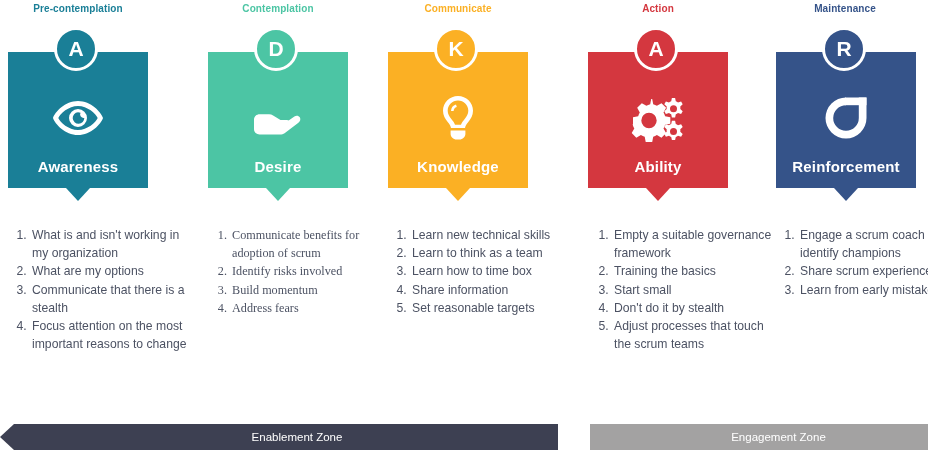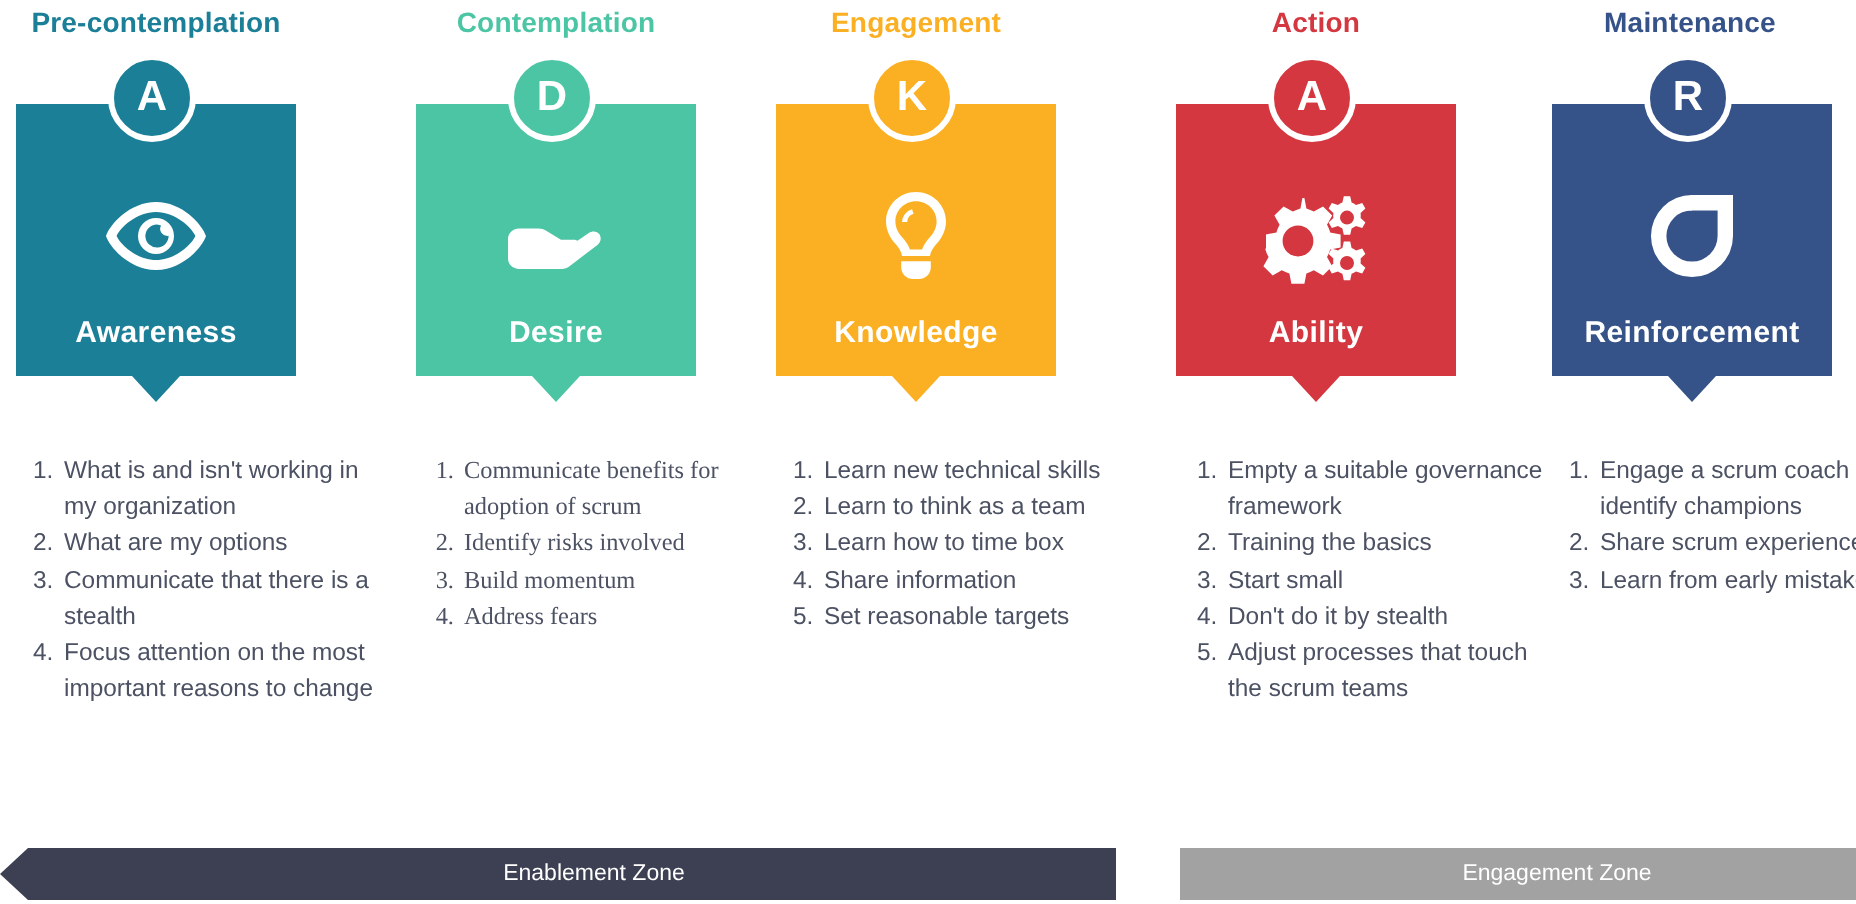--- a/index.html
+++ b/index.html
@@ -34,21 +34,21 @@
   .stage-2 { left: 380px; }
   .stage-3 { left: 580px; }
   .stage-4 { left: 762px; }
 
   .phase-label {
     position: absolute;
     top: 3px;
     left: 0;
     width: 156px;
     text-align: center;
-    font-size: 14px;
+    font-size: 10px;
     font-weight: bold;
     letter-spacing: .1px;
     white-space: nowrap;
   }
   .stage-4 .phase-label { width: 166px; }
 
   
   .card {
     position: absolute;
     top: 52px;
@@ -207,21 +207,21 @@
         <div class="card-title">Desire</div>
       </div>
       <ol class="stage-list">
         <li>Communicate benefits for adoption of scrum</li>
         <li>Identify risks involved</li>
         <li>Build momentum</li>
         <li>Address fears</li>
       </ol>
     </div>
     <div class="stage stage-2">
-      <div class="phase-label" style="color: rgb(251, 176, 36);">Engagement</div>
+      <div class="phase-label" style="color: rgb(251, 176, 36);">Communicate</div>
       <div class="card">
         <div class="card-body" style="background: rgb(251, 176, 36);"></div>
         <div class="card-pointer" style="border-top-color: rgb(251, 176, 36);"></div>
         <div class="badge" style="background: rgb(251, 176, 36);">K</div>
         <div class="card-icon">
           <svg width="56" height="50" viewBox="0 0 56 50" fill="#ffffff">
             <path d="M28 3C19.7 3 13 9.6 13 17.7c0 4.6 2.2 8.3 4.7 11.2 1.8 2.1 3 4 3.3 6.1h14c.3-2.1 1.5-4 3.3-6.1 2.5-2.9 4.7-6.6 4.7-11.2C43 9.6 36.3 3 28 3zm0 4.6c5.7 0 10.3 4.5 10.3 10.1 0 3.1-1.5 5.8-3.6 8.2-1.6 1.9-3 3.8-3.7 5.9h-6c-.7-2.1-2.1-4-3.7-5.9-2.1-2.4-3.6-5.1-3.6-8.2 0-5.6 4.6-10.1 10.3-10.1z"></path>
             <path d="M26 11.6a7 7 0 0 0-5 6.4h2.6a4.5 4.5 0 0 1 3.2-4.1z"></path>
             <path d="M20.6 37.6h14.8v3.1c0 3.2-2.7 5.8-6 5.8h-2.8c-3.3 0-6-2.6-6-5.8z"></path>
           </svg>

